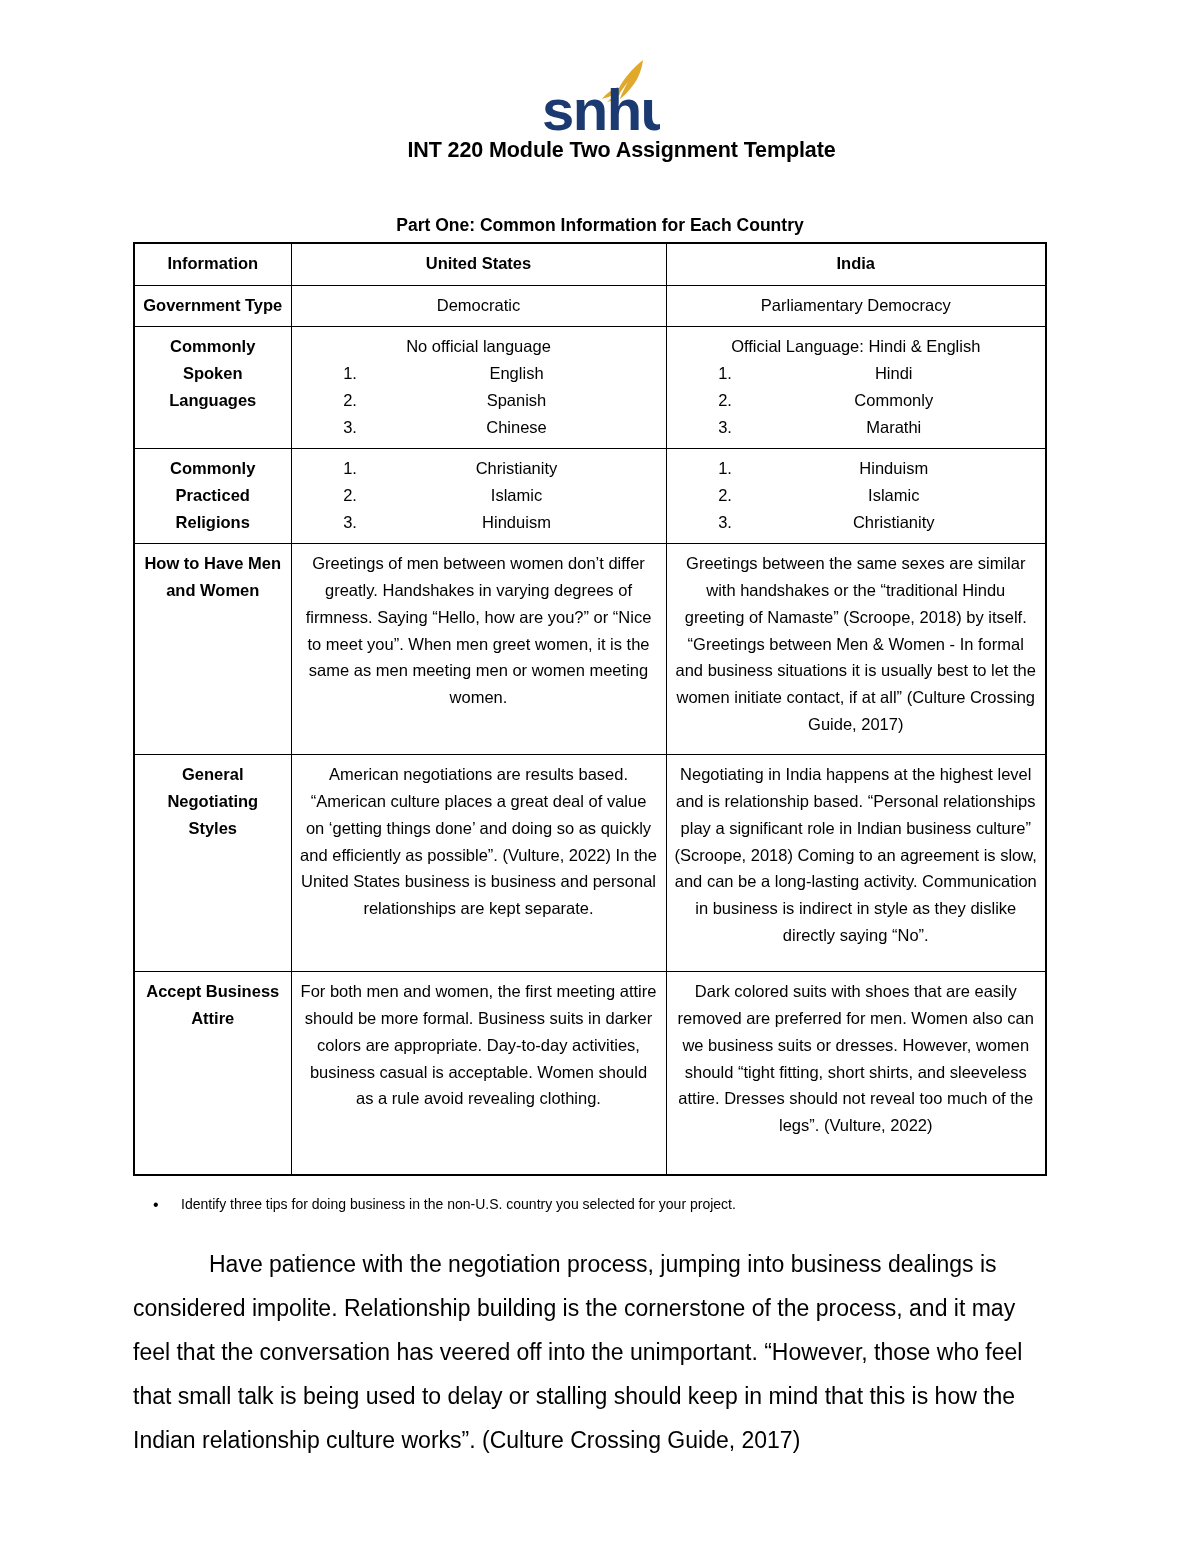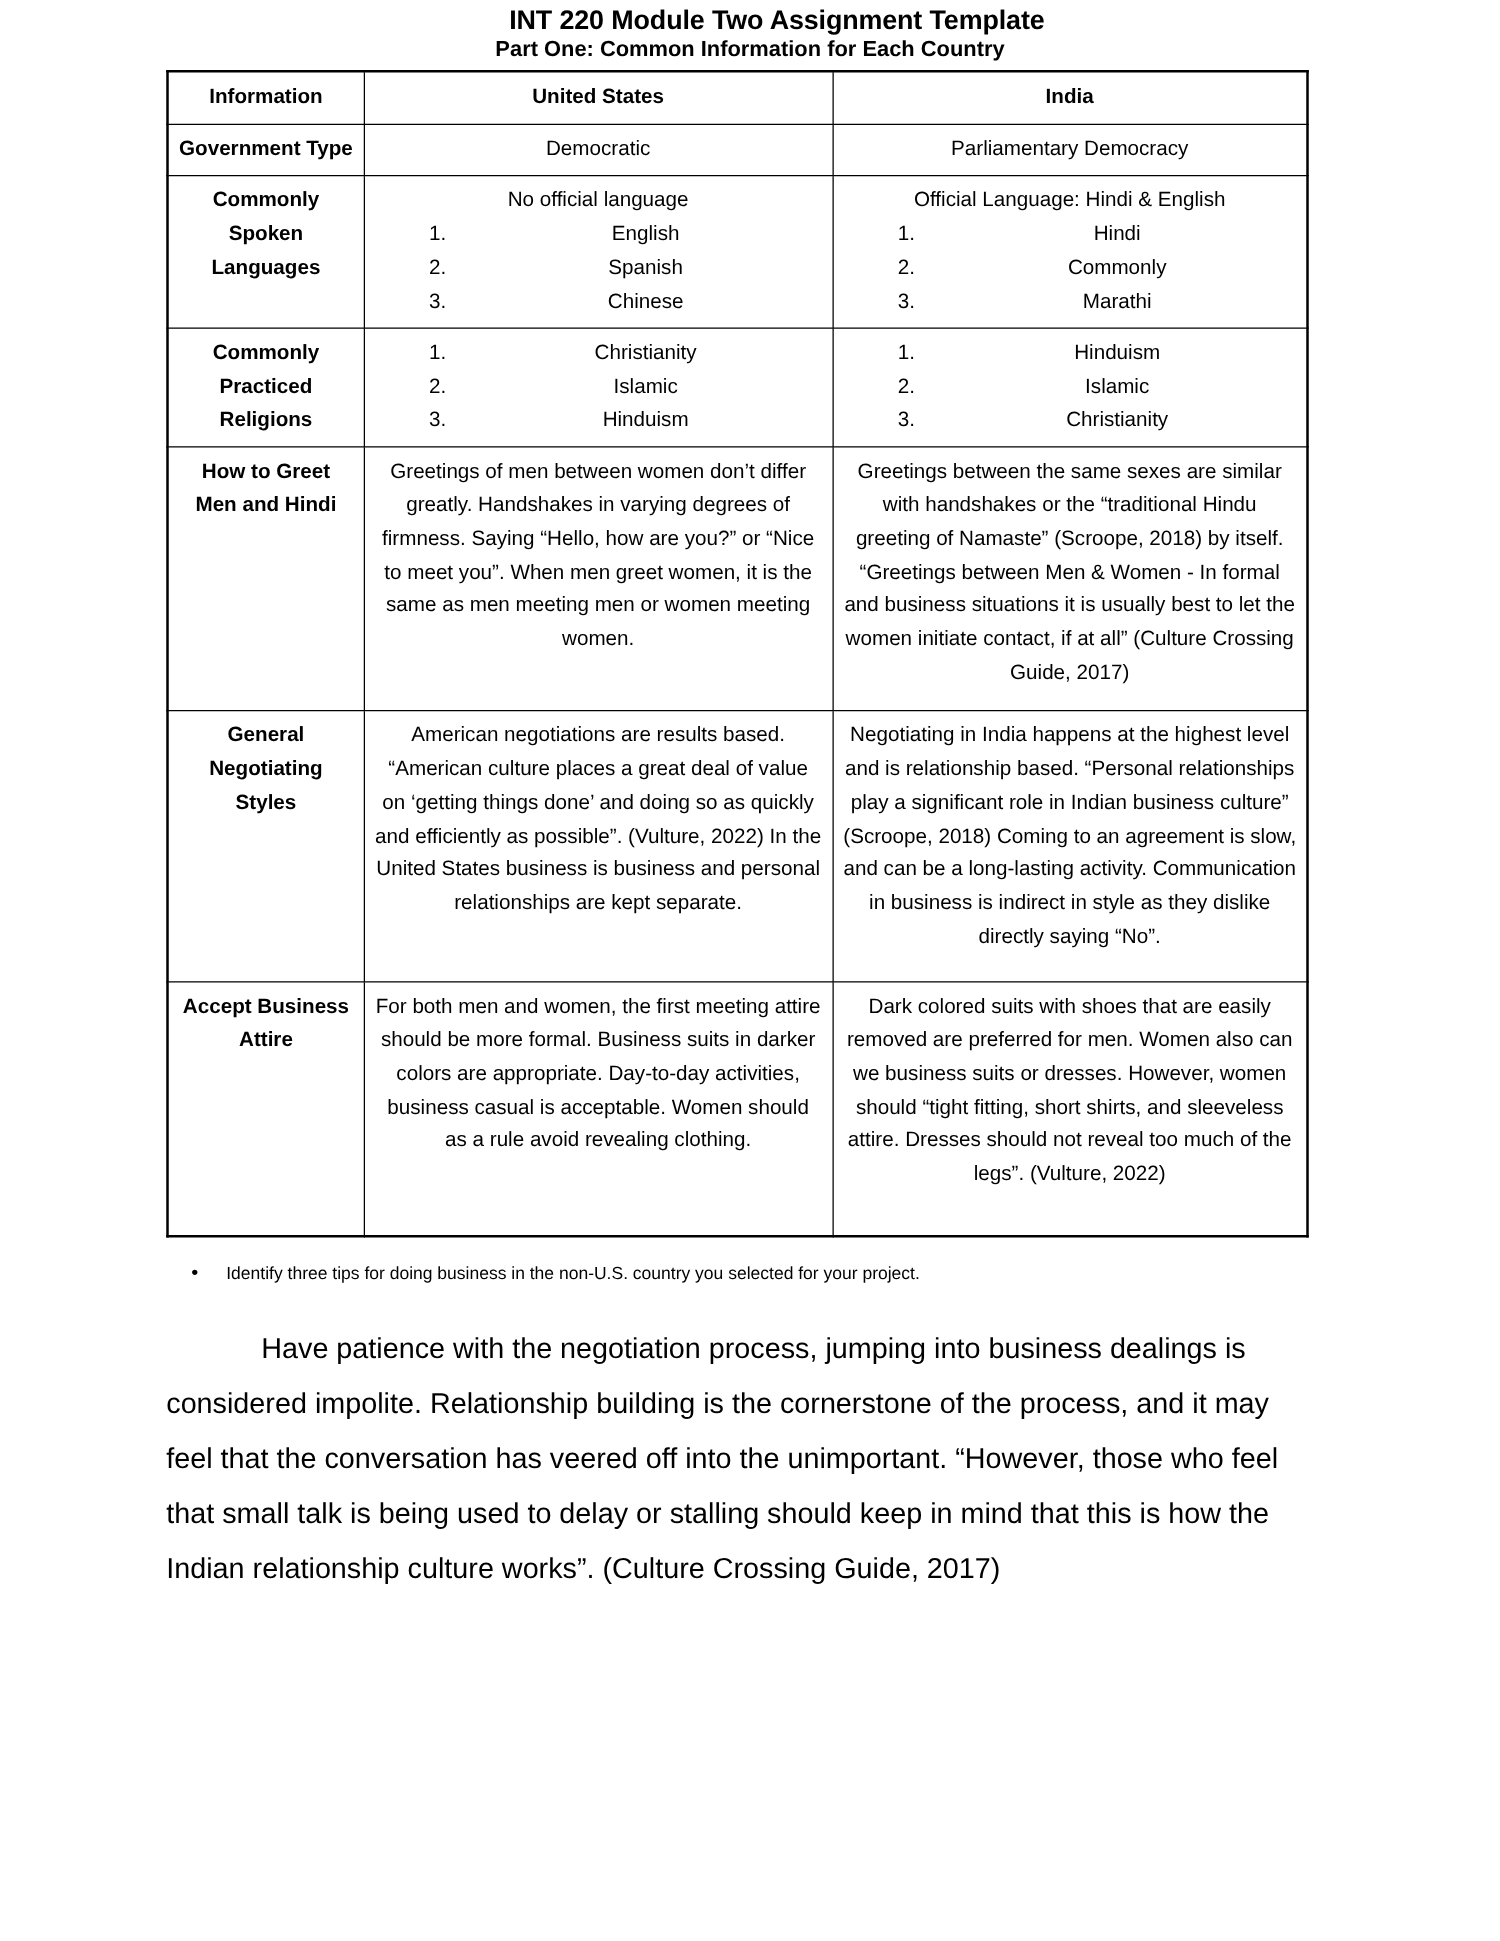--- a/index.html
+++ b/index.html
@@ -46,20 +46,21 @@
     margin-top: 4px;
     font-family: "Liberation Sans", sans-serif;
     padding-left: 43px;
   }
 
   
   .part-heading {
     text-align: center;
     font-size: 17.5px;
     font-weight: bold;
+    margin-top: 52px;
     margin-bottom: 6px;
   }
 
   
   .tbl-wrap {
     width: 912px;
     margin: 0 auto;
     margin-left: 133px;
   }
   table.maintbl {
@@ -142,20 +143,35 @@
     line-height: 1.92;
     text-indent: 76px;
     text-align: left;
   }
 </style>
 </head>
 <body>
 
 <div class="page">
 
+  <div class="logo-wrap">
+    <div class="logo">
+      <svg width="120" height="78" viewBox="0 0 120 78" xmlns="http://www.w3.org/2000/svg">
+
+        <g fill="#e0a92b">
+          <path d="M103 4 C95 10, 86 20, 80 30 C77 35, 76 39, 77 42 C79 38, 83 32, 88 26 C84 33, 81 39, 80 43 C83 41, 89 35, 94 28 C99 21, 102 12, 103 4 Z"></path>
+          <path d="M78 31 C72 33, 66 38, 62 43 C66 42, 71 40, 75 38 C73 41, 70 44, 67 46 C72 45, 77 42, 80 38 Z"></path>
+        </g>
+
+        <g fill="#1b3a71" font-family="Liberation Sans, sans-serif" font-weight="bold">
+          <text x="2" y="74" font-size="58" letter-spacing="-1.5">snhu</text>
+        </g>
+      </svg>
+    </div>
+  </div>
 
   <div class="doc-title">INT 220 Module Two Assignment Template</div>
 
   <div class="part-heading">Part One: Common Information for Each Country</div>
 
   <div class="tbl-wrap">
     <table class="maintbl">
       <colgroup>
         <col class="c1">
           <col class="c2">
@@ -208,21 +224,21 @@
             </td>
             <td class="cell">
               <ol class="numlist">
                 <li>Hinduism</li>
                 <li>Islamic</li>
                 <li>Christianity</li>
               </ol>
             </td>
           </tr>
           <tr>
-            <td class="rowlabel" style="height: 196px;">How to Greet Men and Hindi</td>
+            <td class="rowlabel" style="height: 196px;">How to Have Men and Women</td>
             <td class="cell">
               <p>Greetings of men between women don’t differ greatly. Handshakes in varying degrees of firmness. Saying “Hello, how are you?” or “Nice to meet you”.  When men greet women, it is the same as men meeting men or women meeting women.</p>
             </td>
             <td class="cell">
               <p>Greetings between the same sexes are similar with handshakes or the “traditional Hindu greeting of Namaste” (Scroope, 2018) by itself.  “Greetings between Men &amp; Women - In formal and business situations it is usually best to let the women initiate contact, if at all” (Culture Crossing Guide, 2017)</p>
             </td>
           </tr>
           <tr>
             <td class="rowlabel" style="height: 202px;">General Negotiating Styles</td>
             <td class="cell">

